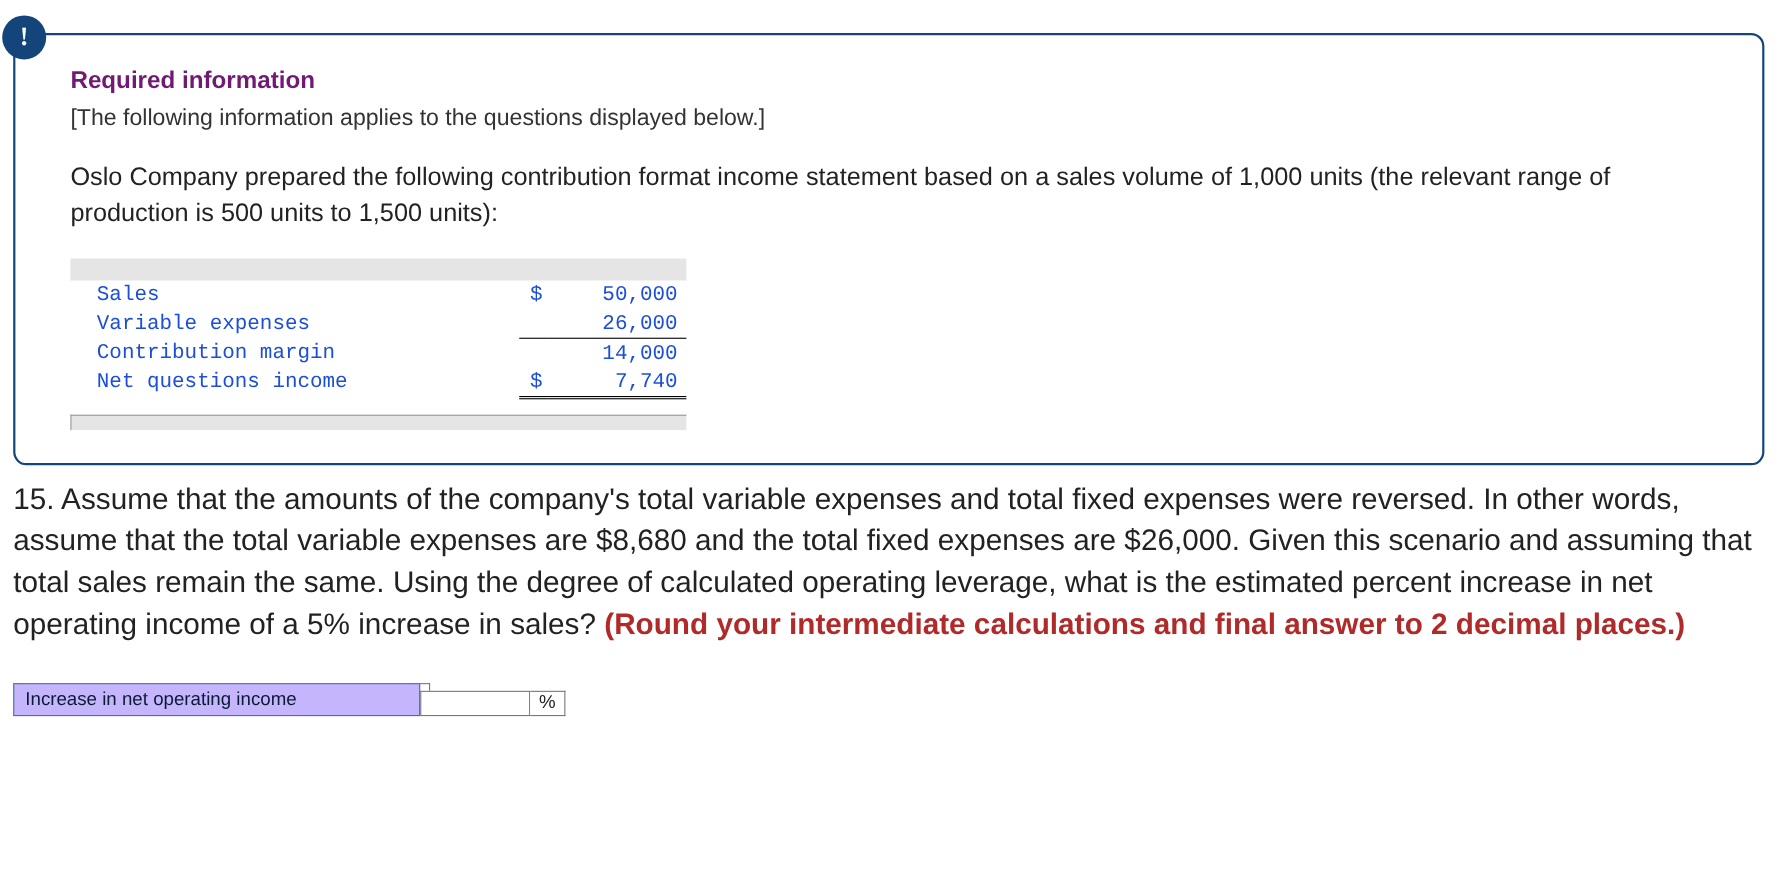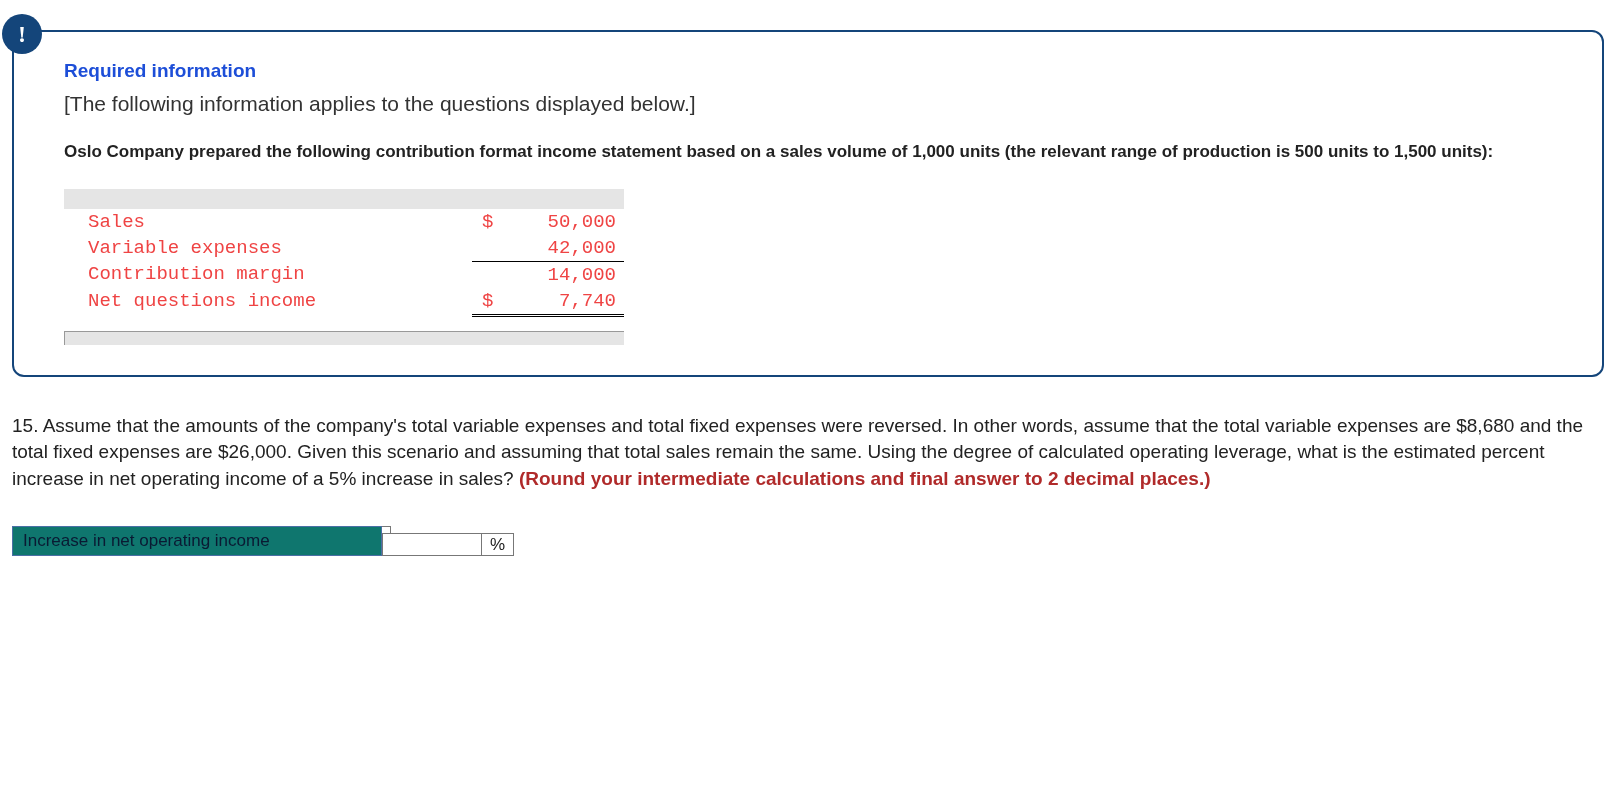--- a/index.html
+++ b/index.html
@@ -28,85 +28,84 @@
       background: #14457a;
       color: #fff;
       font-weight: 700;
       font-size: 24px;
       display: flex;
       align-items: center;
       justify-content: center;
       font-family: Georgia, serif;
     }
     .info-box h2 {
-      color: #1d4ed8;
-      font-size: 19px;
+      color: #701a75;
+      font-size: 22px;
       font-weight: 700;
       margin-bottom: 10px;
     }
     .applies {
       font-size: 21px;
       color: #333;
       margin-bottom: 24px;
     }
     .prose {
-      font-size: 17px;
+      font-size: 23px;
       color: #222;
       line-height: 1.45;
       margin-bottom: 24px;
-      font-weight: bold;
     }
     .statement-wrap {
       width: 560px;
       background: #fff;
     }
     .statement-header-bar {
       height: 20px;
       background: #e5e5e5;
       width: 100%;
     }
     .statement-table {
       width: 100%;
       border-collapse: collapse;
       font-family: "Courier New", monospace;
       font-size: 19px;
-      color: #ef4444;
+      color: #1d4ed8;
     }
     .statement-table td { padding: 2px 6px; white-space: nowrap; }
     .statement-table td.label { padding-left: 24px; width: 360px; }
     .statement-table td.cur { text-align: right; width: 24px; }
     .statement-table td.num { text-align: right; width: 110px; padding-right: 8px; }
     .underline-single td.num, .underline-single td.cur { border-bottom: 1.5px solid #000; }
     .double-rule td.num, .double-rule td.cur { border-bottom: 3px double #000; }
     .statement-footer-bar {
       margin-top: 14px;
       height: 14px;
       background: #e5e5e5;
       width: 100%;
       border-top: 1px solid #999;
       border-left: 1px solid #999;
     }
     .question {
-      margin-top: 36px;
-      font-size: 19px;
+      margin-top: 13px;
+      font-size: 27px;
       line-height: 1.4;
       color: #222;
     }
     .question .hint {
       color: #b02a2a;
       font-weight: 700;
     }
     .answer-row {
       margin-top: 34px;
       display: flex;
       align-items: stretch;
       height: 30px;
     }
     .answer-label {
-      background: #0f766e;
+      background: #c4b5fd;
       border: 1px solid #4a6fa5;
       color: #0a1a33;
       font-size: 17px;
       padding: 0 10px;
       display: flex;
       align-items: center;
       width: 370px;
       position: relative;
     }
     .answer-label::after{
@@ -164,21 +163,21 @@
     <table class="statement-table">
       <tbody id="statement-body">
           <tr>
             <td class="label">Sales</td>
             <td class="cur">$</td>
             <td class="num">50,000</td>
           </tr>
           <tr class="underline-single">
             <td class="label">Variable expenses</td>
             <td class="cur"></td>
-            <td class="num">42,000</td>
+            <td class="num">26,000</td>
           </tr>
           <tr>
             <td class="label">Contribution margin</td>
             <td class="cur"></td>
             <td class="num">14,000</td>
           </tr>
           <tr class="double-rule">
             <td class="label">Net questions income</td>
             <td class="cur">$</td>
             <td class="num">7,740</td>

